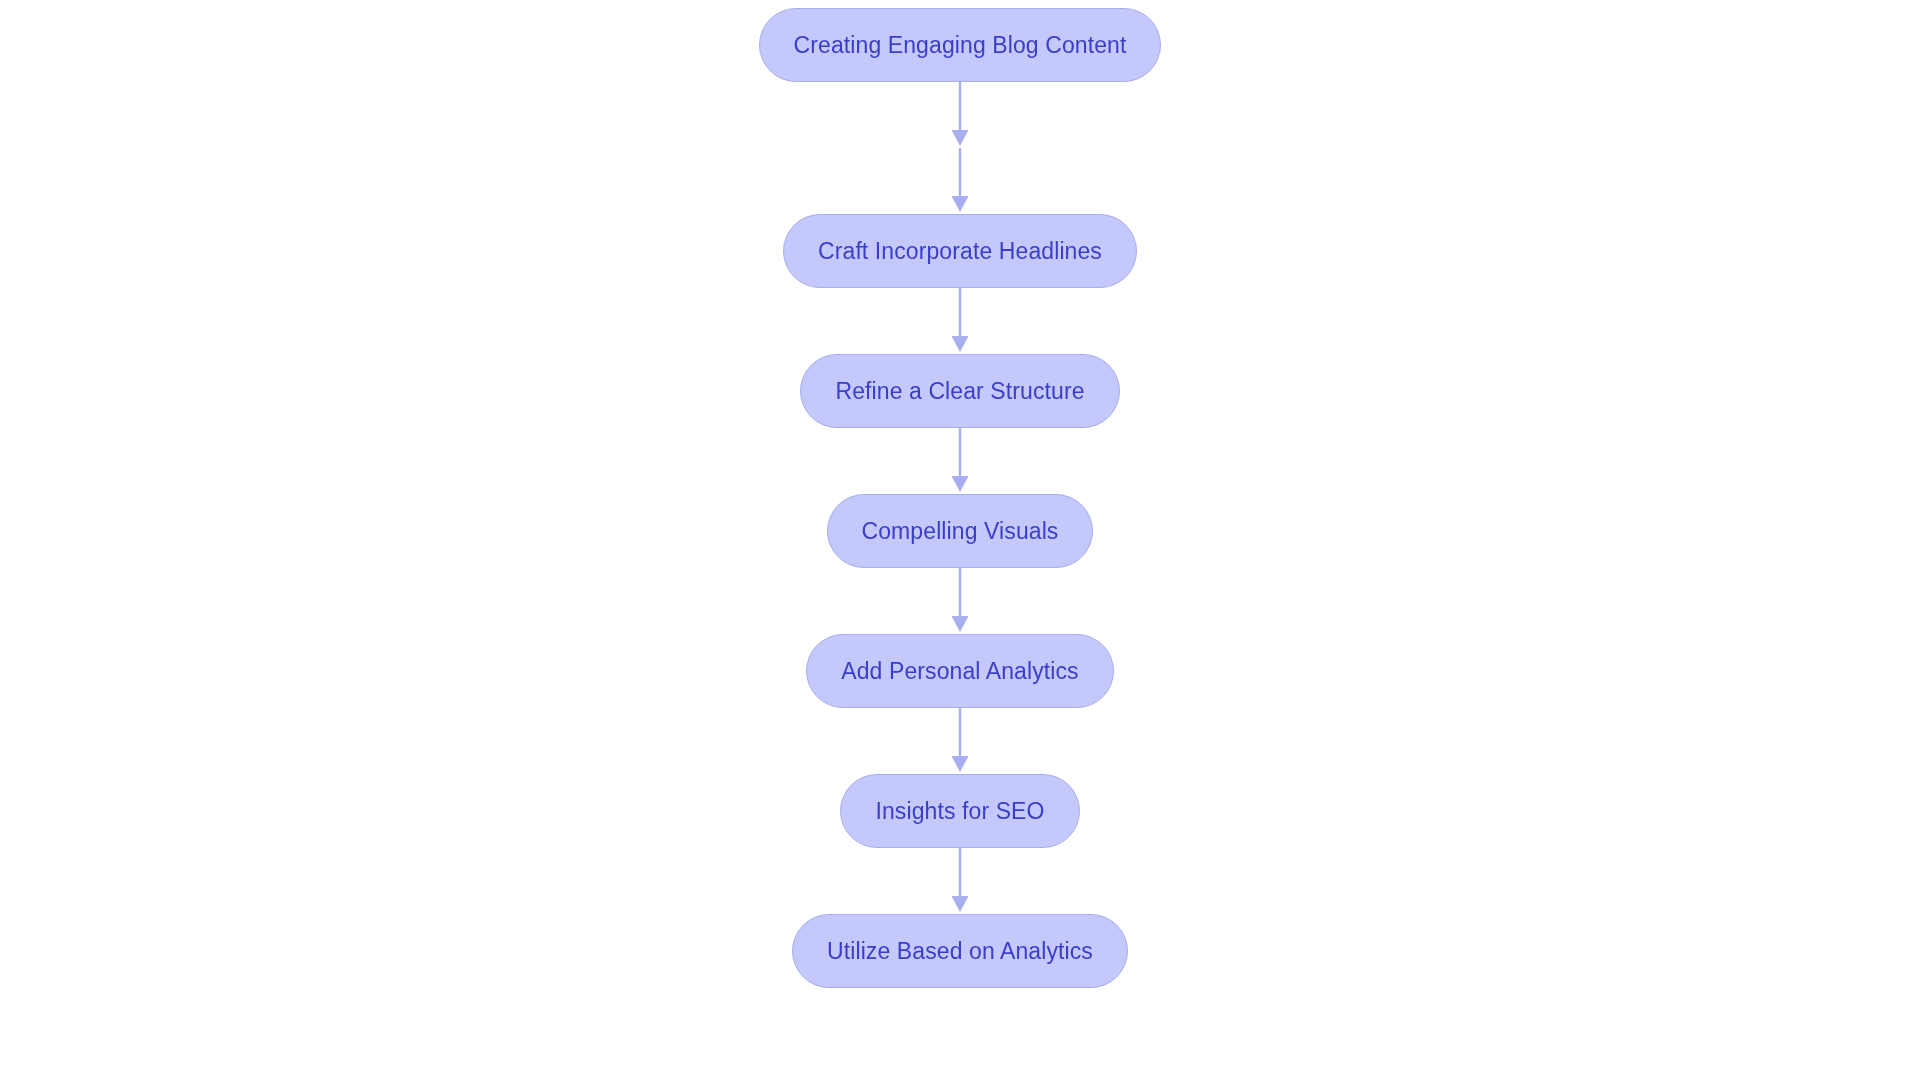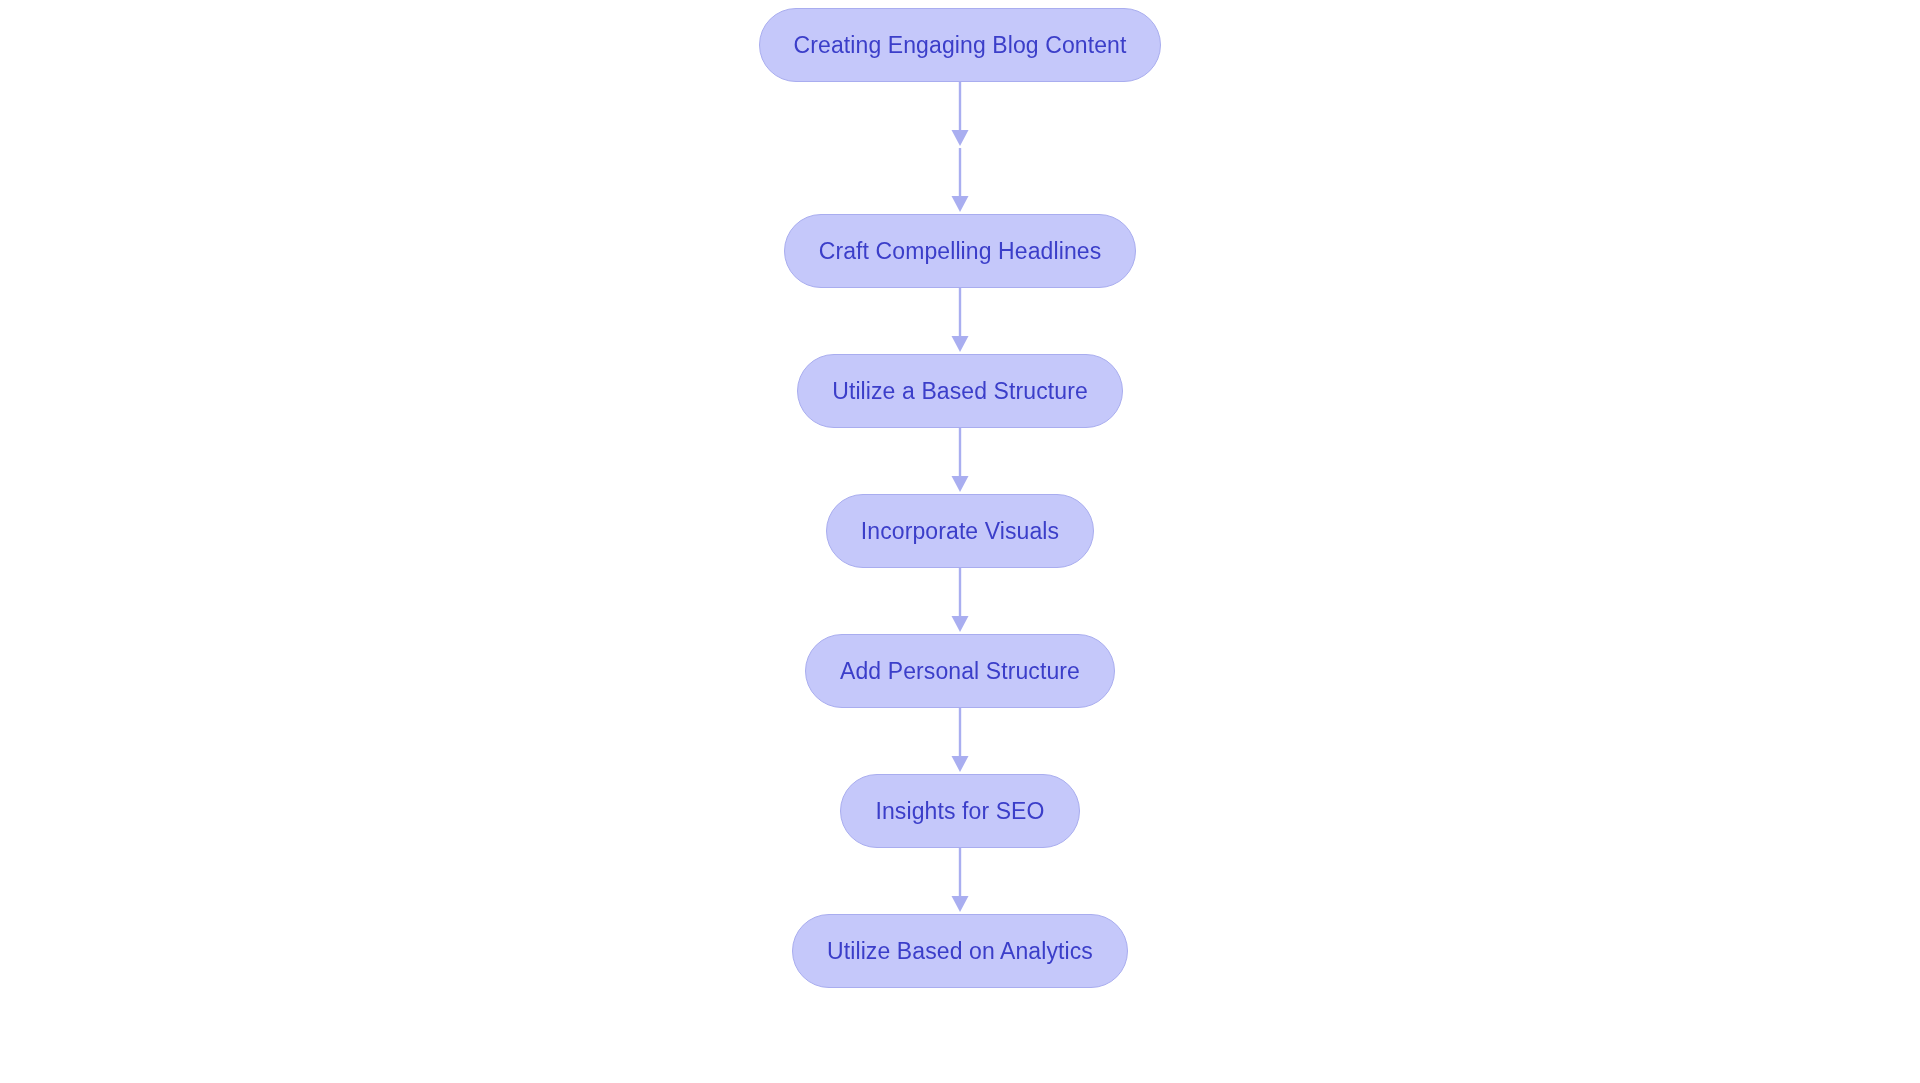--- a/index.html
+++ b/index.html
@@ -93,54 +93,54 @@
 
 
     <div class="flow-connector">
       <svg viewBox="0 0 40 66" xmlns="http://www.w3.org/2000/svg" aria-hidden="true">
         <line x1="20" y1="0" x2="20" y2="52" stroke="#a9aef0" stroke-width="2.4"></line>
         <polygon points="20,64 11.5,48 28.5,48" fill="#a9aef0"></polygon>
       </svg>
     </div>
 
     <div class="flow-node">
-      <span class="flow-node-label">Craft Compelling Headlines</span>
+      <span class="flow-node-label">Craft Incorporate Headlines</span>
     </div>
 
     <div class="flow-connector">
       <svg viewBox="0 0 40 66" xmlns="http://www.w3.org/2000/svg" aria-hidden="true">
         <line x1="20" y1="0" x2="20" y2="52" stroke="#a9aef0" stroke-width="2.4"></line>
         <polygon points="20,64 11.5,48 28.5,48" fill="#a9aef0"></polygon>
       </svg>
     </div>
 
     <div class="flow-node">
-      <span class="flow-node-label">Utilize a Based Structure</span>
+      <span class="flow-node-label">Refine a Clear Structure</span>
     </div>
 
     <div class="flow-connector">
       <svg viewBox="0 0 40 66" xmlns="http://www.w3.org/2000/svg" aria-hidden="true">
         <line x1="20" y1="0" x2="20" y2="52" stroke="#a9aef0" stroke-width="2.4"></line>
         <polygon points="20,64 11.5,48 28.5,48" fill="#a9aef0"></polygon>
       </svg>
     </div>
 
     <div class="flow-node">
-      <span class="flow-node-label">Incorporate Visuals</span>
+      <span class="flow-node-label">Compelling Visuals</span>
     </div>
 
     <div class="flow-connector">
       <svg viewBox="0 0 40 66" xmlns="http://www.w3.org/2000/svg" aria-hidden="true">
         <line x1="20" y1="0" x2="20" y2="52" stroke="#a9aef0" stroke-width="2.4"></line>
         <polygon points="20,64 11.5,48 28.5,48" fill="#a9aef0"></polygon>
       </svg>
     </div>
 
     <div class="flow-node">
-      <span class="flow-node-label">Add Personal Structure</span>
+      <span class="flow-node-label">Add Personal Analytics</span>
     </div>
 
     <div class="flow-connector">
       <svg viewBox="0 0 40 66" xmlns="http://www.w3.org/2000/svg" aria-hidden="true">
         <line x1="20" y1="0" x2="20" y2="52" stroke="#a9aef0" stroke-width="2.4"></line>
         <polygon points="20,64 11.5,48 28.5,48" fill="#a9aef0"></polygon>
       </svg>
     </div>
 
     <div class="flow-node">

